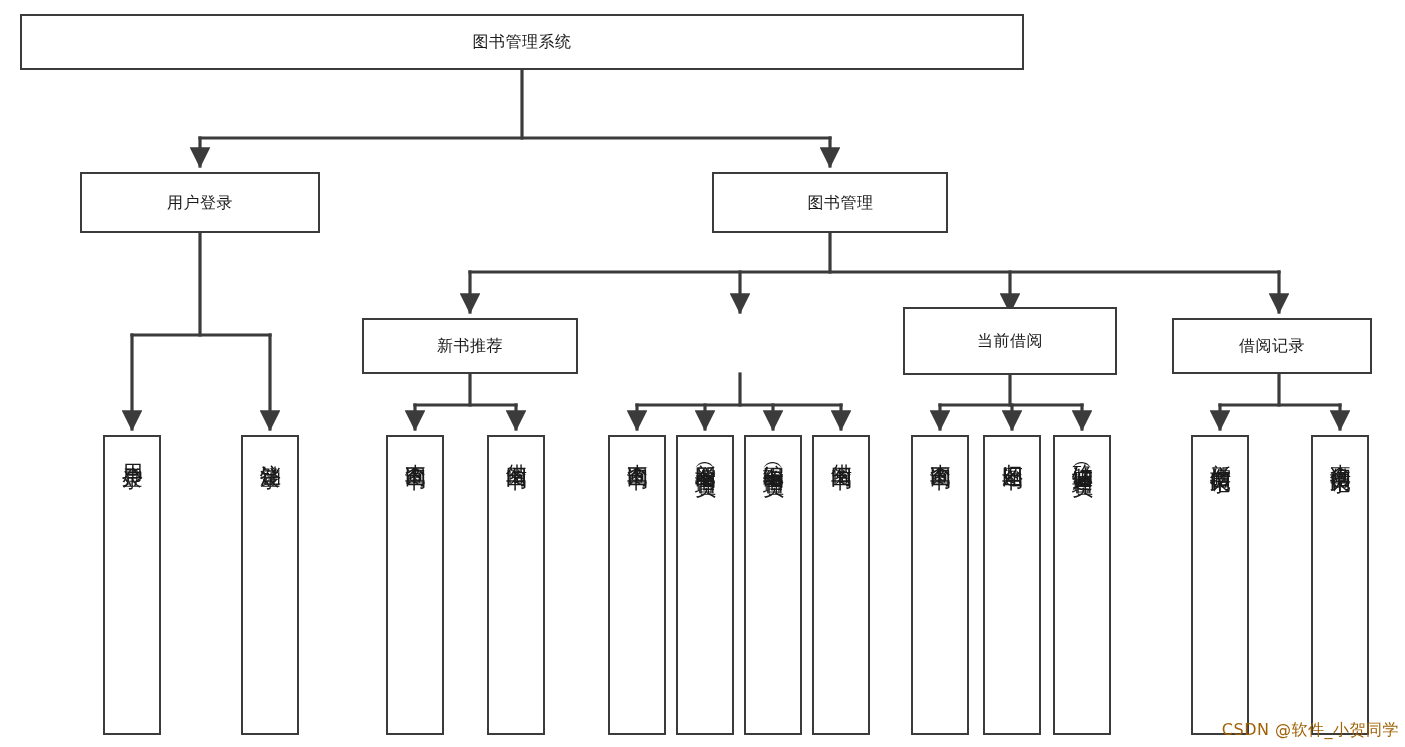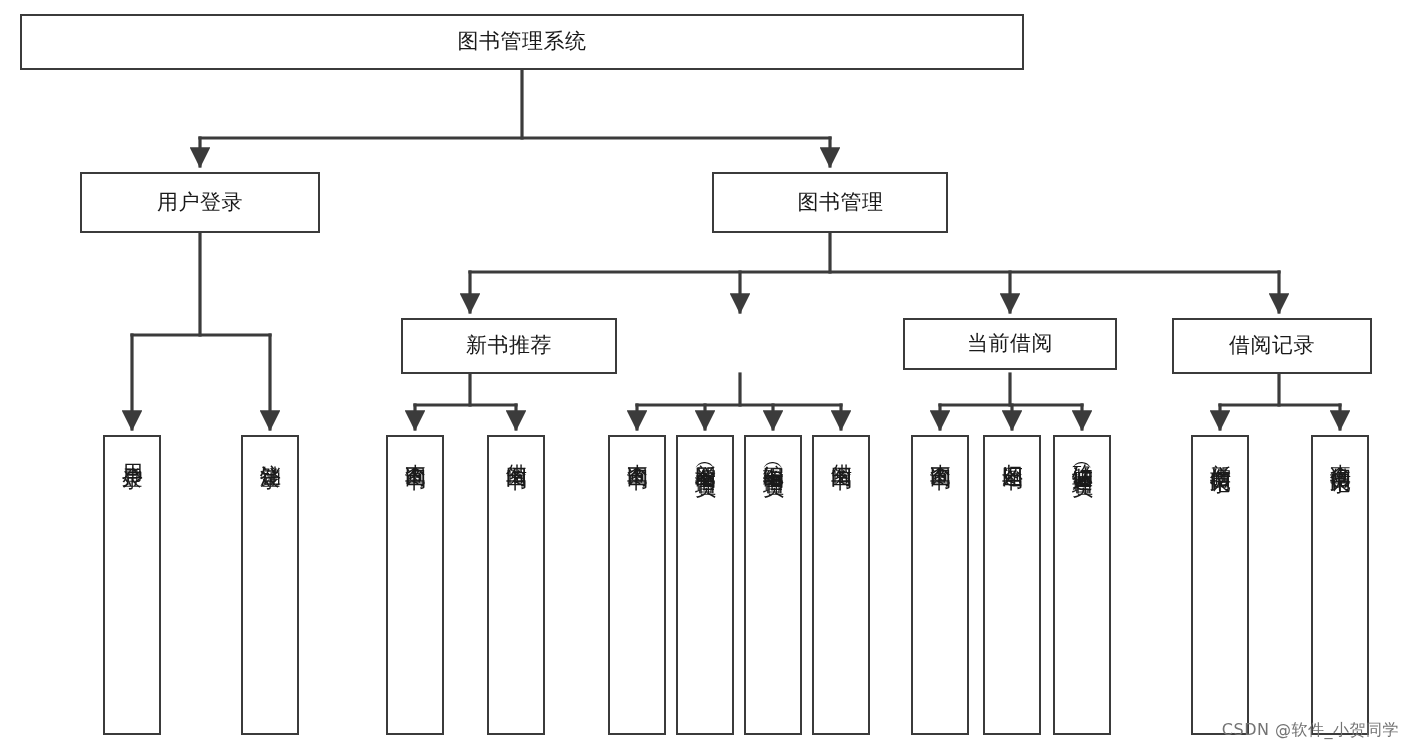--- a/index.html
+++ b/index.html
@@ -35,42 +35,42 @@
     color: #1a1a1a;
   }
   .node .label {
     display: block;
     text-align: center;
     line-height: 1.32;
     white-space: pre;
   }
   
   .node.h .label {
-    font-size: 21px;
+    font-size: 16px;
     letter-spacing: 0.5px;
   }
   
   .node.v {
     align-items: flex-start;
     justify-content: center;
     padding-top: 10px;
   }
   .node.v .label {
     writing-mode: vertical-rl;
     text-orientation: upright;
     font-size: 21px;
     letter-spacing: 2px;
     line-height: 1;
   }
   #watermark {
     position: absolute;
     right: 6px;
     bottom: 6px;
     font-size: 16px;
-    color: #737373;
+    color: #a16207;
     letter-spacing: 0.5px;
     white-space: pre;
     pointer-events: none;
   }
 </style>
 </head>
 <body>
 
 <div id="canvas">
 
@@ -128,24 +128,24 @@
     <span class="label">图书管理系统</span>
   </div>
 
   <div class="node h" style="left: 80px; top: 172px; width: 240px; height: 61px;">
     <span class="label">用户登录</span>
   </div>
   <div class="node h" style="left: 712px; top: 172px; width: 236px; height: 61px; padding-left: 21px;">
     <span class="label">图书管理</span>
   </div>
 
-  <div class="node h" style="left: 362px; top: 318px; width: 216px; height: 56px; margin-left: 39px;">
+  <div class="node h" style="left: 362px; top: 318px; width: 216px; height: 56px;">
     <span class="label">新书推荐</span>
   </div>
-  <div class="node h" style="left: 903px; top: 318px; width: 214px; height: 52px;">
+  <div class="node h" style="left: 903px; top: 307px; width: 214px; height: 68px;">
     <span class="label">当前借阅</span>
   </div>
   <div class="node h" style="left: 1172px; top: 318px; width: 200px; height: 56px;">
     <span class="label">借阅记录</span>
   </div>
 
   <div class="node v" style="left: 103px; top: 435px; width: 58px; height: 300px;">
     <span class="label">用户登录</span>
   </div>
   <div class="node v" style="left: 241px; top: 435px; width: 58px; height: 300px;">

